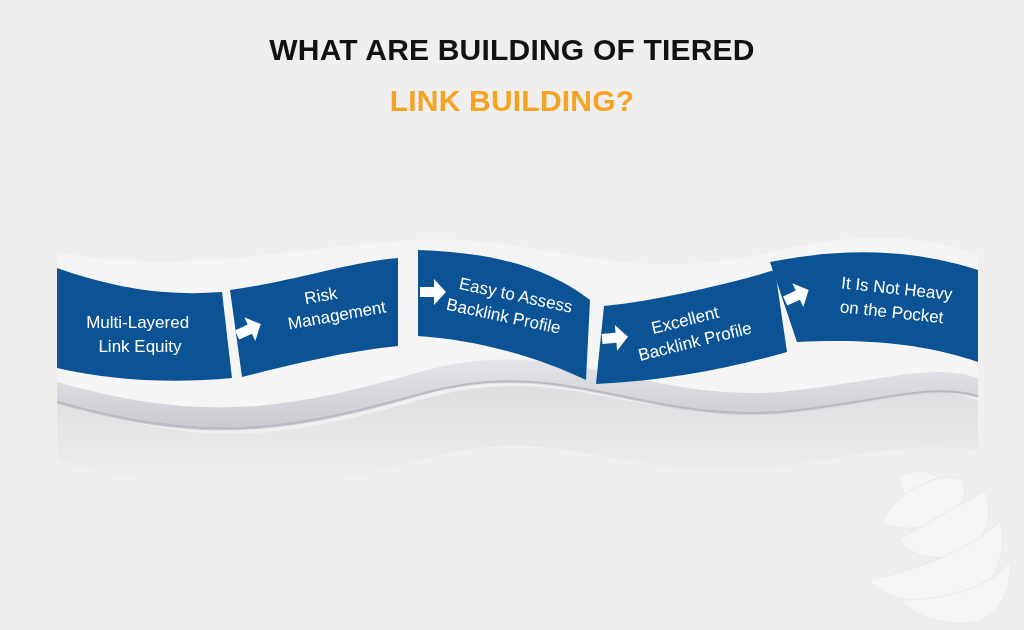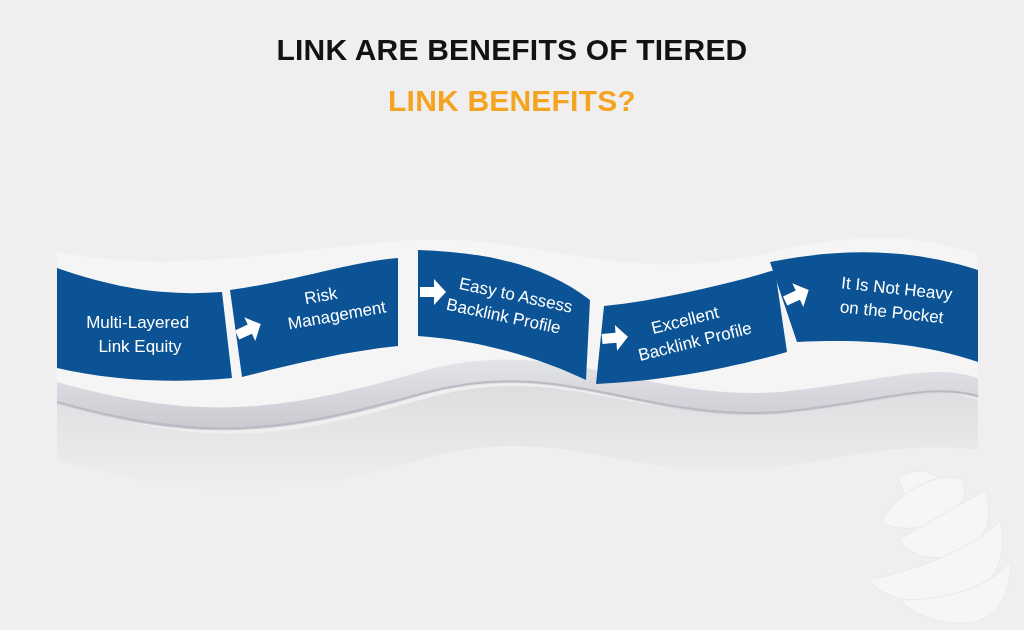--- a/index.html
+++ b/index.html
@@ -17,22 +17,22 @@
   .title-line-2 { top: 84px; font-size: 30px; color: #f4a421; }
   svg.diagram { position: absolute; left: 0; top: 0; }
   .panel-text {
     font-family: "Liberation Sans", "DejaVu Sans", sans-serif;
     font-size: 17px; fill: #ffffff;
   }
 </style>
 </head>
 <body>
 
-<div class="title title-line-1">LINK ARE BENEFITS OF TIERED</div>
-<div class="title title-line-2">LINK BENEFITS?</div>
+<div class="title title-line-1">WHAT ARE BUILDING OF TIERED</div>
+<div class="title title-line-2">LINK BUILDING?</div>
 
 <svg class="diagram" width="1024" height="630" viewBox="0 0 1024 630">
   <defs>
     <linearGradient id="shadowGrad" x1="0" y1="0" x2="0" y2="1">
       <stop offset="0" stop-color="#d9d9dc"></stop>
       <stop offset="1" stop-color="#f0eeef"></stop>
     </linearGradient>
     <linearGradient id="edgeGrad" x1="0" y1="0" x2="0" y2="1">
       <stop offset="0" stop-color="#e4e5e9"></stop>
       <stop offset="1" stop-color="#c9cad0"></stop>

